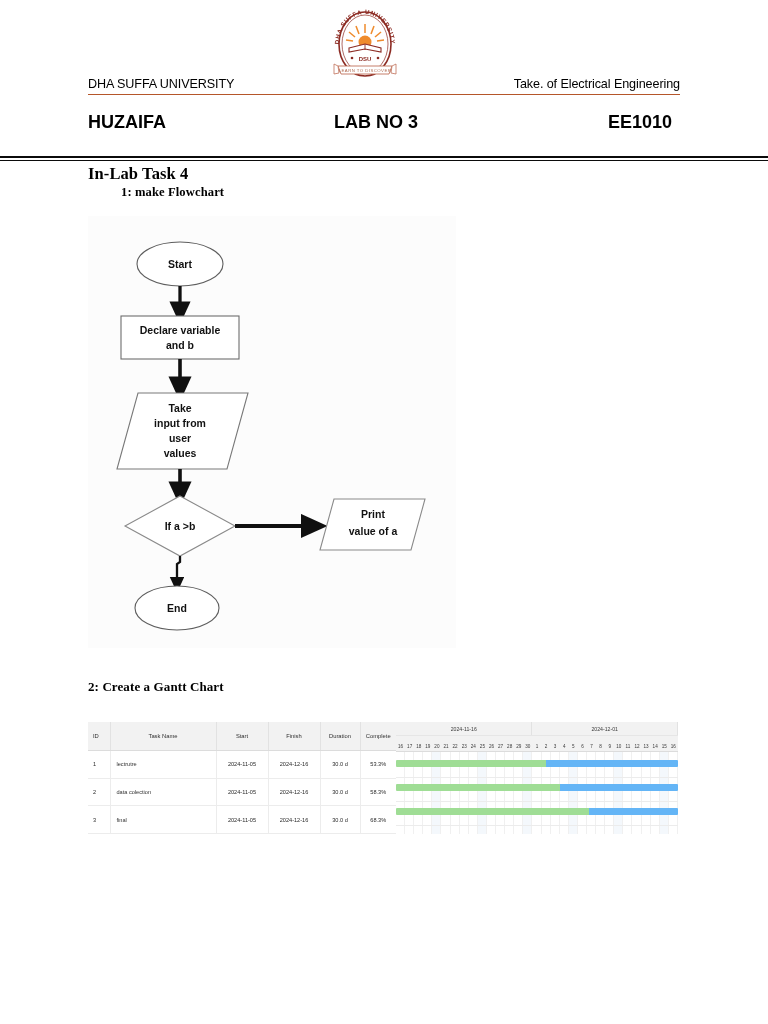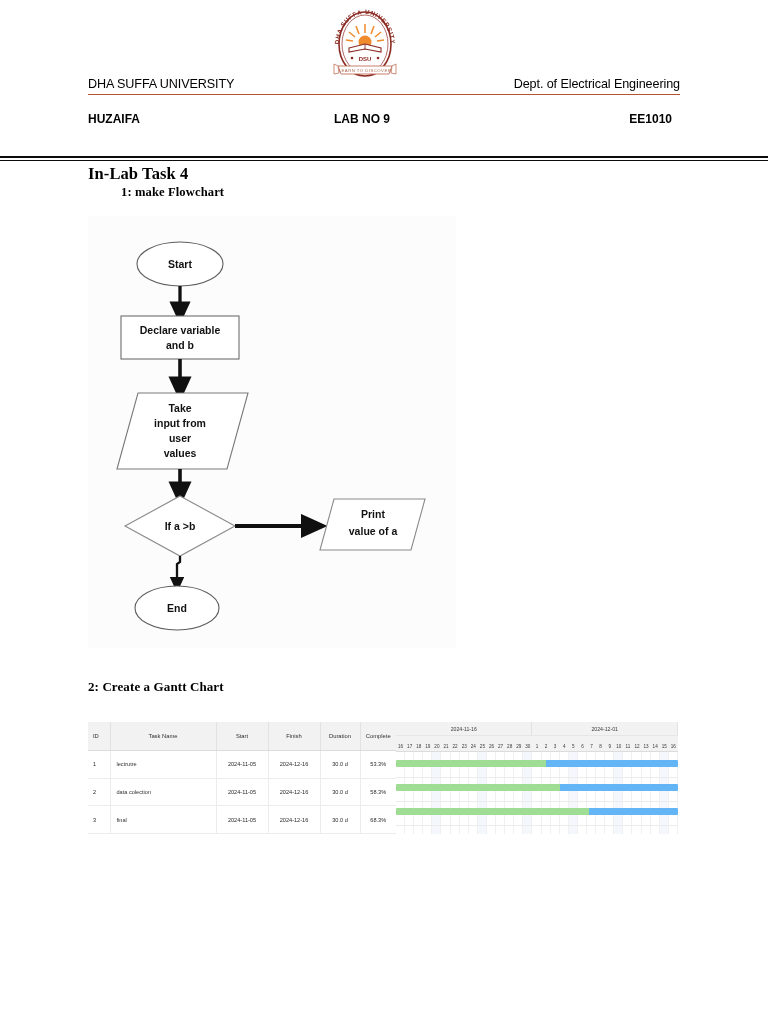--- a/index.html
+++ b/index.html
@@ -55,21 +55,21 @@
   .title-row {
     position: absolute;
     left: 88px;
     top: 112px;
     width: 592px;
     height: 24px;
   }
   .title-row span {
     position: absolute;
     top: 0;
-    font-size: 12px;
+    font-size: 18px;
     font-weight: bold;
     letter-spacing: 0px;
     white-space: nowrap;
     text-align: right;
   }
   .t-name  { left: 0px; }
   .t-lab   { left: 246px; }
   .t-code  { right: 8px; }
 
   .rule-thick {
@@ -284,26 +284,26 @@
 
       <path d="M 13,60 L 67,60 L 64,68 L 16,68 Z" fill="#ffffff" stroke="#c0715a" stroke-width="0.9"></path>
       <path d="M 13,60 L 9,58 L 9,68 L 14,67 Z" fill="#ffffff" stroke="#c0715a" stroke-width="0.8"></path>
       <path d="M 67,60 L 71,58 L 71,68 L 66,67 Z" fill="#ffffff" stroke="#c0715a" stroke-width="0.8"></path>
       <text x="40" y="65.6" font-family="'Liberation Sans', sans-serif" font-size="4.3" fill="#b06a50" text-anchor="middle" letter-spacing="0.45">LEARN TO DISCOVER</text>
     </svg>
   </div>
 
   <div class="header-line-row">
     <span class="hdr-univ">DHA SUFFA UNIVERSITY</span>
-    <span class="hdr-dept">Dept. of Electrical Engineering</span>
+    <span class="hdr-dept">Take. of Electrical Engineering</span>
   </div>
 
   <div class="title-row">
     <span class="t-name">HUZAIFA</span>
-    <span class="t-lab">LAB NO 9</span>
+    <span class="t-lab">LAB NO 3</span>
     <span class="t-code">EE1010</span>
   </div>
 
   <div class="rule-thick"></div>
 </div>
 
 <div class="sec-h1" id="task1-title">In-Lab Task 4</div>
 <div class="sec-h2" id="task1-sub">1: make Flowchart</div>
 
 <div class="flow-canvas">

